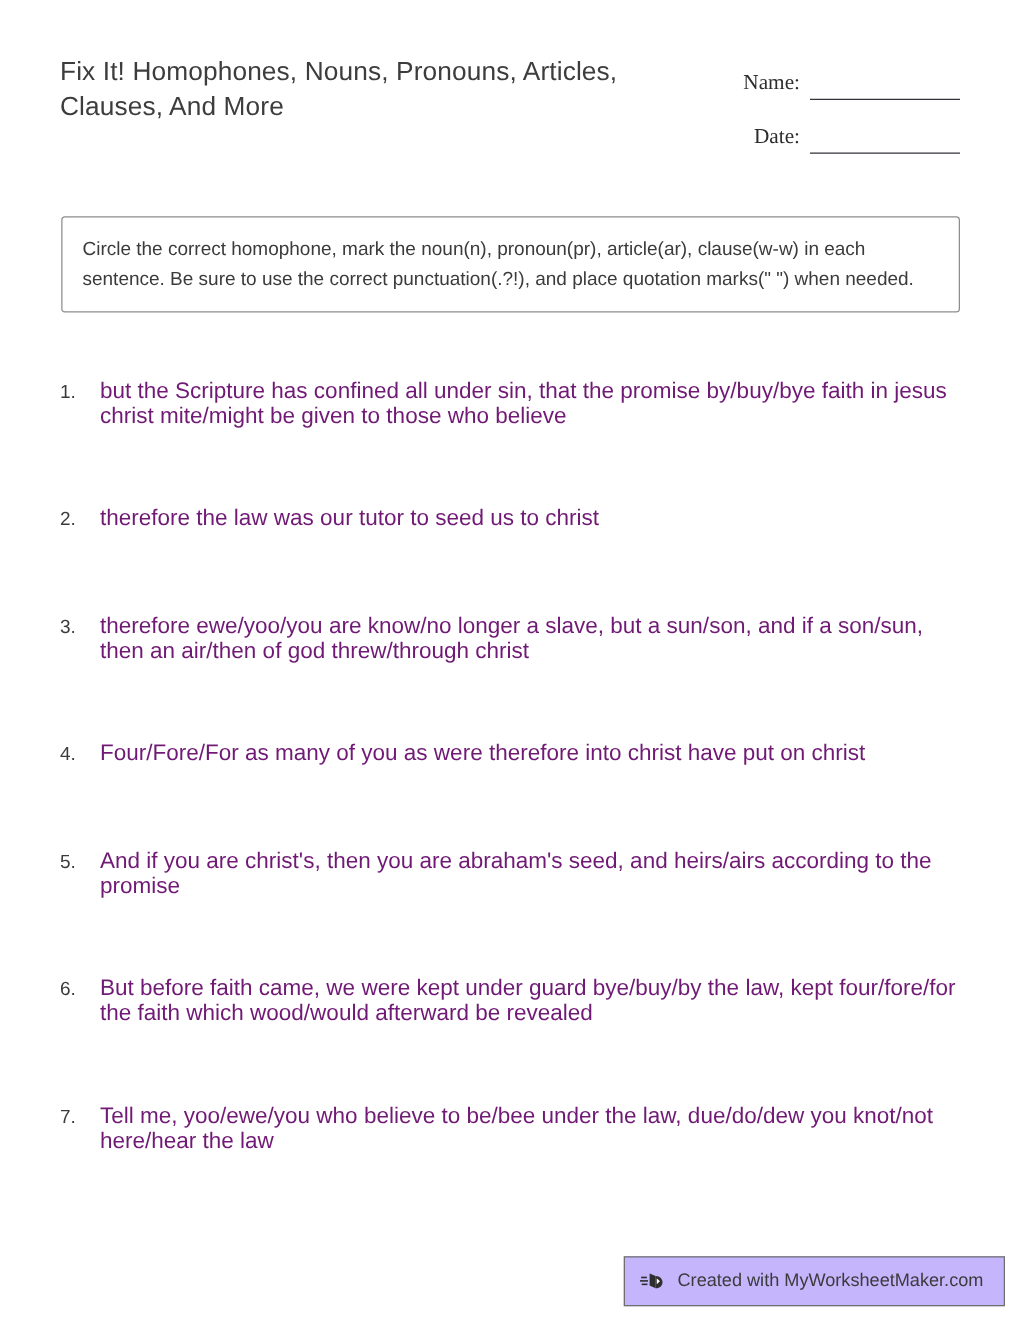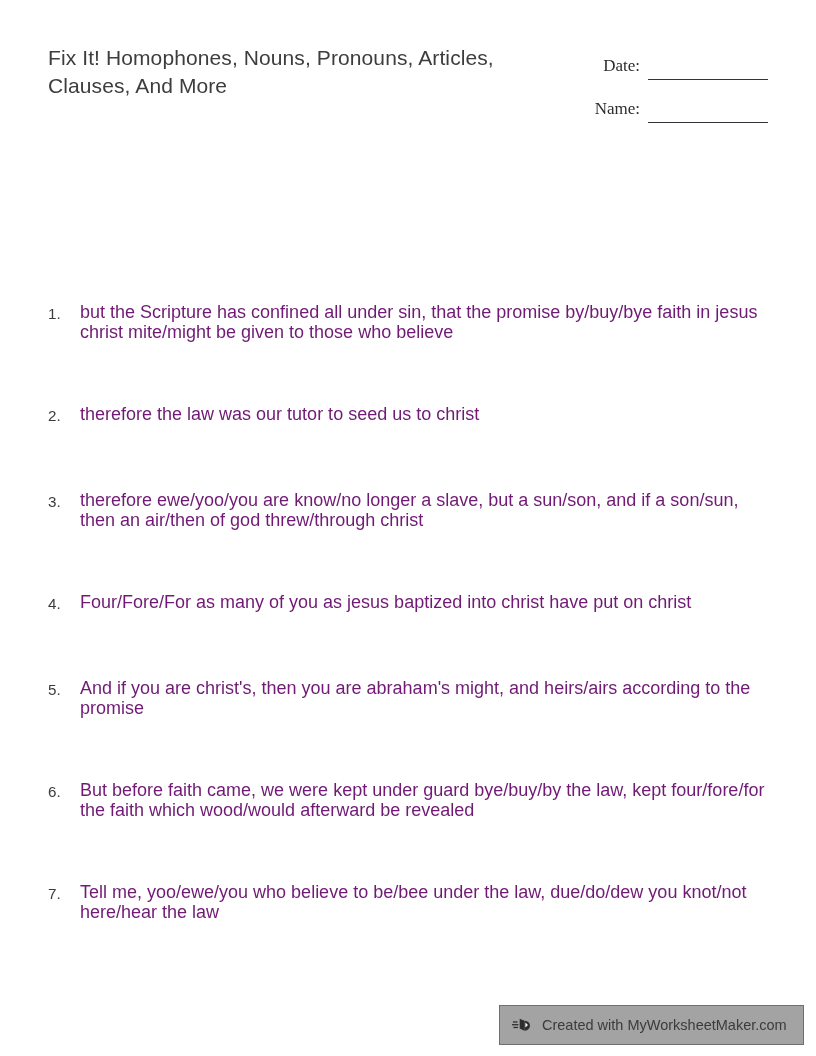--- a/index.html
+++ b/index.html
@@ -122,21 +122,21 @@
 
   
   .footer-badge {
     position: absolute;
     left: 499px;
     top: 1005px;
     width: 305px;
     height: 40px;
     box-sizing: border-box;
     border: 1.3px solid #6f6f6f;
-    background: #a3a3a3;
+    background: #c4b5fd;
     display: flex;
     align-items: center;
     padding-left: 12px;
   }
 
   .brand-logo {
     width: 22px;
     height: 22px;
     flex: none;
     margin-right: 8px;
@@ -152,56 +152,59 @@
 </head>
 <body>
 
 <div class="page">
 
   <div class="header">
     <div class="title">Fix It! Homophones, Nouns, Pronouns, Articles, Clauses, And More</div>
 
     <div class="namedate">
       <div class="field-row">
+        <span class="field-label">Name:</span>
+        <span class="field-line"></span>
+      </div>
+      <div class="field-row">
         <span class="field-label">Date:</span>
         <span class="field-line"></span>
       </div>
-      <div class="field-row">
-        <span class="field-label">Name:</span>
-        <span class="field-line"></span>
-      </div>
-    </div>
-  </div>
-
+    </div>
+  </div>
+
+  <div class="instructions">
+    <p>Circle the correct homophone, mark the noun(n), pronoun(pr), article(ar), clause(w-w) in each sentence. Be sure to use the correct punctuation(.?!), and place quotation marks(" ") when needed.</p>
+  </div>
 
   <div class="questions">
 
     <div class="question">
       <div class="q-num">1.</div>
       <div class="q-text">but the Scripture has confined all under sin, that the promise by/buy/bye faith in jesus christ mite/might be given to those who believe</div>
     </div>
 
     <div class="question">
       <div class="q-num">2.</div>
       <div class="q-text">therefore the law was our tutor to seed us to christ</div>
     </div>
 
     <div class="question">
       <div class="q-num">3.</div>
       <div class="q-text">therefore ewe/yoo/you are know/no longer a slave, but a sun/son, and if a son/sun, then an air/then of god threw/through christ</div>
     </div>
 
     <div class="question">
       <div class="q-num">4.</div>
-      <div class="q-text">Four/Fore/For as many of you as jesus baptized into christ have put on christ</div>
+      <div class="q-text">Four/Fore/For as many of you as were therefore into christ have put on christ</div>
     </div>
 
     <div class="question">
       <div class="q-num">5.</div>
-      <div class="q-text">And if you are christ's, then you are abraham's might, and heirs/airs according to the promise</div>
+      <div class="q-text">And if you are christ's, then you are abraham's seed, and heirs/airs according to the promise</div>
     </div>
 
     <div class="question">
       <div class="q-num">6.</div>
       <div class="q-text">But before faith came, we were kept under guard bye/buy/by the law, kept four/fore/for the faith which wood/would afterward be revealed</div>
     </div>
 
     <div class="question">
       <div class="q-num">7.</div>
       <div class="q-text">Tell me, yoo/ewe/you who believe to be/bee under the law, due/do/dew you knot/not here/hear the law</div>

